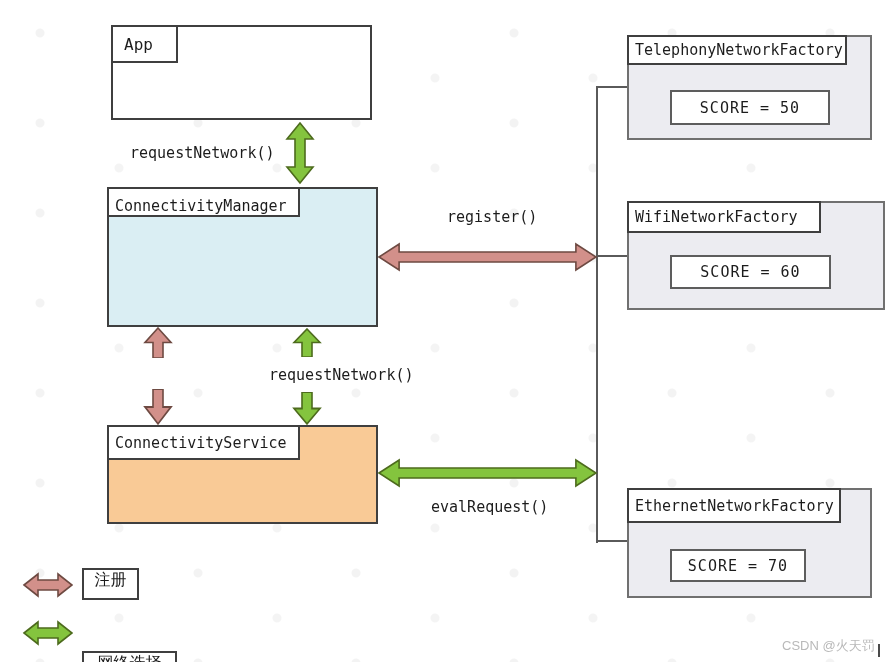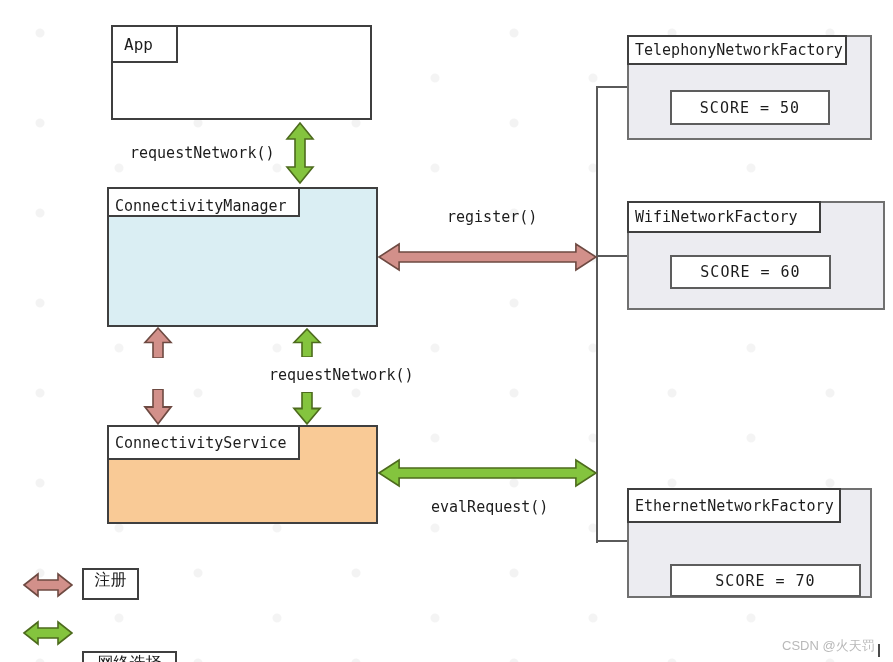--- a/index.html
+++ b/index.html
@@ -81,21 +81,21 @@
     </div>
     <div class="scorebox" style="left:41px;top:52px;width:161px;height:34px;">
       <span>SCORE = 60</span>
     </div>
   </div>
 
   <div class="box factory" style="left:627px;top:488px;width:245px;height:110px;">
     <div class="tab" style="width:214px;height:35px;">
       <span>EthernetNetworkFactory</span>
     </div>
-    <div class="scorebox" style="left:41px;top:74px;width:191px;height:33px;align-items:center;">
+    <div class="scorebox" style="left:41px;top:59px;width:136px;height:33px;align-items:center;">
       <span>SCORE = 70</span>
     </div>
   </div>
 
   <div class="line" style="left:596px;top:87px;width:2px;height:456px;"></div>
   <div class="line" style="left:596px;top:86px;width:31px;height:2px;"></div>
   <div class="line" style="left:596px;top:255px;width:31px;height:2px;"></div>
   <div class="line" style="left:596px;top:540px;width:31px;height:2px;"></div>
 
   <svg class="arrow" style="left:284px;top:121px;" width="32" height="64" viewBox="0 0 32 64" preserveAspectRatio="none">

